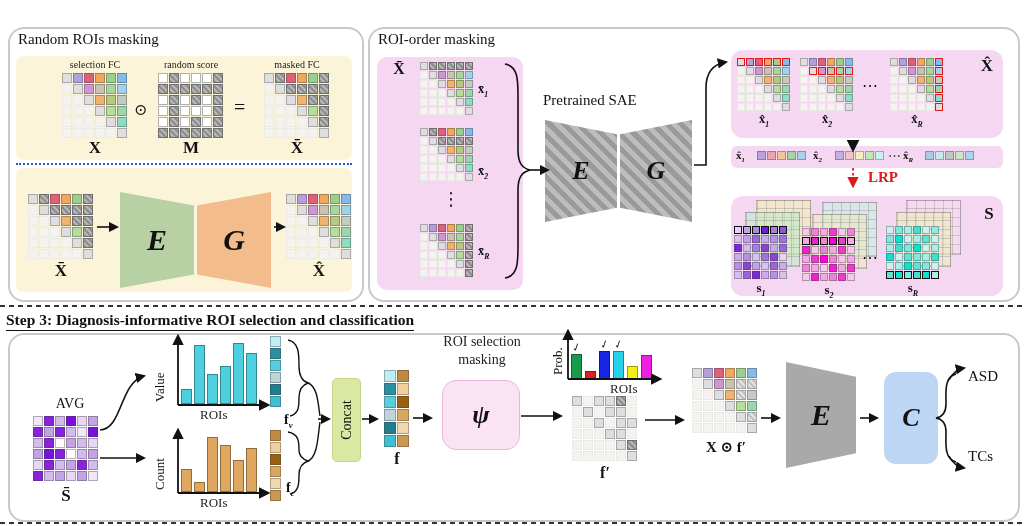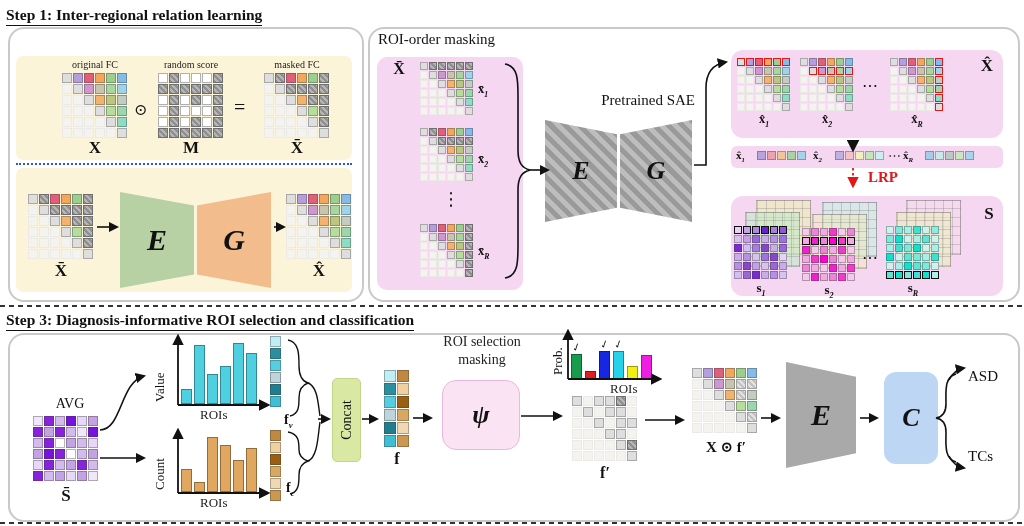--- a/index.html
+++ b/index.html
@@ -29,30 +29,30 @@
                       repeating-linear-gradient(90deg,rgba(110,110,110,.28) 0 1px,transparent 1px 9px);}
   .mtx{position:absolute;}
   .chart{position:absolute;}
   svg.overlay{position:absolute;left:0;top:0;pointer-events:none;}
 </style>
 </head>
 <body>
 
 <div id="fig">
 
-  <span class="stepTitle" style="left:6px;top:6px">Step 1: Inter-regional relation learning</span>
   <span class="stepTitle" style="left:6px;top:311px">Step 3: Diagnosis-informative ROI selection and classification</span>
 
   <div class="dotline" style="left:0;top:305px;width:1024px"></div>
   <div class="dotline" style="left:0;top:522px;width:1024px"></div>
 
   <div class="stepBox" style="left:8px;top:27px;width:352px;height:271px"></div>
+  <span class="boxLabel" style="left:18px;top:31px">Random ROIs masking</span>
 
   <div class="panelY" style="left:16px;top:56px;width:336px;height:104px"></div>
-  <span class="cap" style="left:60px;top:59px;width:70px">original FC</span>
+  <span class="cap" style="left:60px;top:59px;width:70px">selection FC</span>
   <span class="cap" style="left:155px;top:59px;width:72px">random score</span>
   <span class="cap" style="left:262px;top:59px;width:70px">masked FC</span>
 
   <div class="mtx" style="left: 62px; top: 73px; display: grid; grid-template-columns: repeat(6, 10px); gap: 1px;">
       <div style="width: 10px; height: 10px; box-sizing: border-box; background: rgb(222, 222, 222); border: 1px solid rgb(168, 168, 168);"></div>
       <div style="width: 10px; height: 10px; box-sizing: border-box; background: rgb(180, 159, 221); border: 1px solid rgba(60, 60, 60, 0.38);"></div>
       <div style="width: 10px; height: 10px; box-sizing: border-box; background: rgb(224, 96, 122); border: 1px solid rgba(60, 60, 60, 0.38);"></div>
       <div style="width: 10px; height: 10px; box-sizing: border-box; background: rgb(242, 168, 92); border: 1px solid rgba(60, 60, 60, 0.38);"></div>
       <div style="width: 10px; height: 10px; box-sizing: border-box; background: rgb(156, 207, 143); border: 1px solid rgba(60, 60, 60, 0.38);"></div>
       <div style="width: 10px; height: 10px; box-sizing: border-box; background: rgb(133, 187, 232); border: 1px solid rgba(60, 60, 60, 0.38);"></div>
@@ -333,21 +333,21 @@
       <div style="width: 8px; height: 8px; box-sizing: border-box; background: rgb(245, 243, 240); border: 1px solid rgb(236, 234, 230);"></div>
       <div style="width: 8px; height: 8px; box-sizing: border-box; background: rgb(222, 222, 222); border: 1px solid rgb(168, 168, 168);"></div>
       <div style="width: 8px; height: 8px; box-sizing: border-box; background: rgb(142, 220, 195); border: 1px solid rgba(60, 60, 60, 0.38);"></div>
       <div style="width: 8px; height: 8px; box-sizing: border-box; background: rgb(245, 243, 240); border: 1px solid rgb(236, 234, 230);"></div>
       <div style="width: 8px; height: 8px; box-sizing: border-box; background: rgb(245, 243, 240); border: 1px solid rgb(236, 234, 230);"></div>
       <div style="width: 8px; height: 8px; box-sizing: border-box; background: rgb(245, 243, 240); border: 1px solid rgb(236, 234, 230);"></div>
       <div style="width: 8px; height: 8px; box-sizing: border-box; background: rgb(245, 243, 240); border: 1px solid rgb(236, 234, 230);"></div>
       <div style="width: 8px; height: 8px; box-sizing: border-box; background: rgb(245, 243, 240); border: 1px solid rgb(236, 234, 230);"></div>
       <div style="width: 8px; height: 8px; box-sizing: border-box; background: rgb(222, 222, 222); border: 1px solid rgb(168, 168, 168);"></div>
     </div>
-  <span class="ms" style="left:478px;top:152px"><span>x̄</span><sub>2</sub></span>
+  <span class="ms" style="left:478px;top:164px"><span>x̄</span><sub>2</sub></span>
   <span class="op" style="left:442px;top:188px;font-size:18px">⋮</span>
   <div class="mtx" style="left: 420px; top: 224px; display: grid; grid-template-columns: repeat(6, 8px); gap: 1px;">
       <div style="width: 8px; height: 8px; box-sizing: border-box; background: rgb(222, 222, 222); border: 1px solid rgb(168, 168, 168);"></div>
       <div style="width: 8px; height: 8px; box-sizing: border-box; background: rgb(180, 159, 221); border: 1px solid rgba(60, 60, 60, 0.38);"></div>
       <div style="width: 8px; height: 8px; box-sizing: border-box; background: rgb(224, 96, 122); border: 1px solid rgba(60, 60, 60, 0.38);"></div>
       <div style="width: 8px; height: 8px; box-sizing: border-box; background: rgb(242, 168, 92); border: 1px solid rgba(60, 60, 60, 0.38);"></div>
       <div style="width: 8px; height: 8px; box-sizing: border-box; background: rgb(156, 207, 143); border: 1px solid rgba(60, 60, 60, 0.38);"></div>
       <div style="width: 8px; height: 8px; box-sizing: border-box; background: repeating-linear-gradient(45deg, rgb(143, 143, 143) 0px, rgb(143, 143, 143) 2px, rgb(181, 181, 181) 2px, rgb(181, 181, 181) 4px); border: 1px solid rgb(110, 110, 110);"></div>
       <div style="width: 8px; height: 8px; box-sizing: border-box; background: rgb(245, 243, 240); border: 1px solid rgb(236, 234, 230);"></div>
       <div style="width: 8px; height: 8px; box-sizing: border-box; background: rgb(222, 222, 222); border: 1px solid rgb(168, 168, 168);"></div>
@@ -375,21 +375,21 @@
       <div style="width: 8px; height: 8px; box-sizing: border-box; background: repeating-linear-gradient(45deg, rgb(143, 143, 143) 0px, rgb(143, 143, 143) 2px, rgb(181, 181, 181) 2px, rgb(181, 181, 181) 4px); border: 1px solid rgb(110, 110, 110);"></div>
       <div style="width: 8px; height: 8px; box-sizing: border-box; background: rgb(245, 243, 240); border: 1px solid rgb(236, 234, 230);"></div>
       <div style="width: 8px; height: 8px; box-sizing: border-box; background: rgb(245, 243, 240); border: 1px solid rgb(236, 234, 230);"></div>
       <div style="width: 8px; height: 8px; box-sizing: border-box; background: rgb(245, 243, 240); border: 1px solid rgb(236, 234, 230);"></div>
       <div style="width: 8px; height: 8px; box-sizing: border-box; background: rgb(245, 243, 240); border: 1px solid rgb(236, 234, 230);"></div>
       <div style="width: 8px; height: 8px; box-sizing: border-box; background: rgb(245, 243, 240); border: 1px solid rgb(236, 234, 230);"></div>
       <div style="width: 8px; height: 8px; box-sizing: border-box; background: repeating-linear-gradient(45deg, rgb(143, 143, 143) 0px, rgb(143, 143, 143) 2px, rgb(181, 181, 181) 2px, rgb(181, 181, 181) 4px); border: 1px solid rgb(110, 110, 110);"></div>
     </div>
   <span class="ms" style="left:478px;top:244px"><span>x̄</span><sub>R</sub></span>
 
-  <span class="boxLabel" style="left:543px;top:92px;width:152px;text-align:right">Pretrained SAE</span>
+  <span class="boxLabel" style="left:543px;top:92px;width:152px;text-align:left">Pretrained SAE</span>
   <div class="trap encClip hatchBig" style="left:545px;top:120px;width:72px;height:102px">
     <span class="scr" style="font-size:26px">E</span>
   </div>
   <div class="trap decClip hatchBig" style="left:620px;top:120px;width:72px;height:102px">
     <span class="scr" style="font-size:26px">G</span>
   </div>
 
   <div class="panelP" style="left:731px;top:50px;width:272px;height:88px"></div>
   <div class="mtx" style="left: 737px; top: 58px; display: grid; grid-template-columns: repeat(6, 8px); gap: 1px;">
       <div style="width: 8px; height: 8px; box-sizing: border-box; background: rgb(222, 222, 222); border: 1.6px solid rgb(224, 24, 24);"></div>

